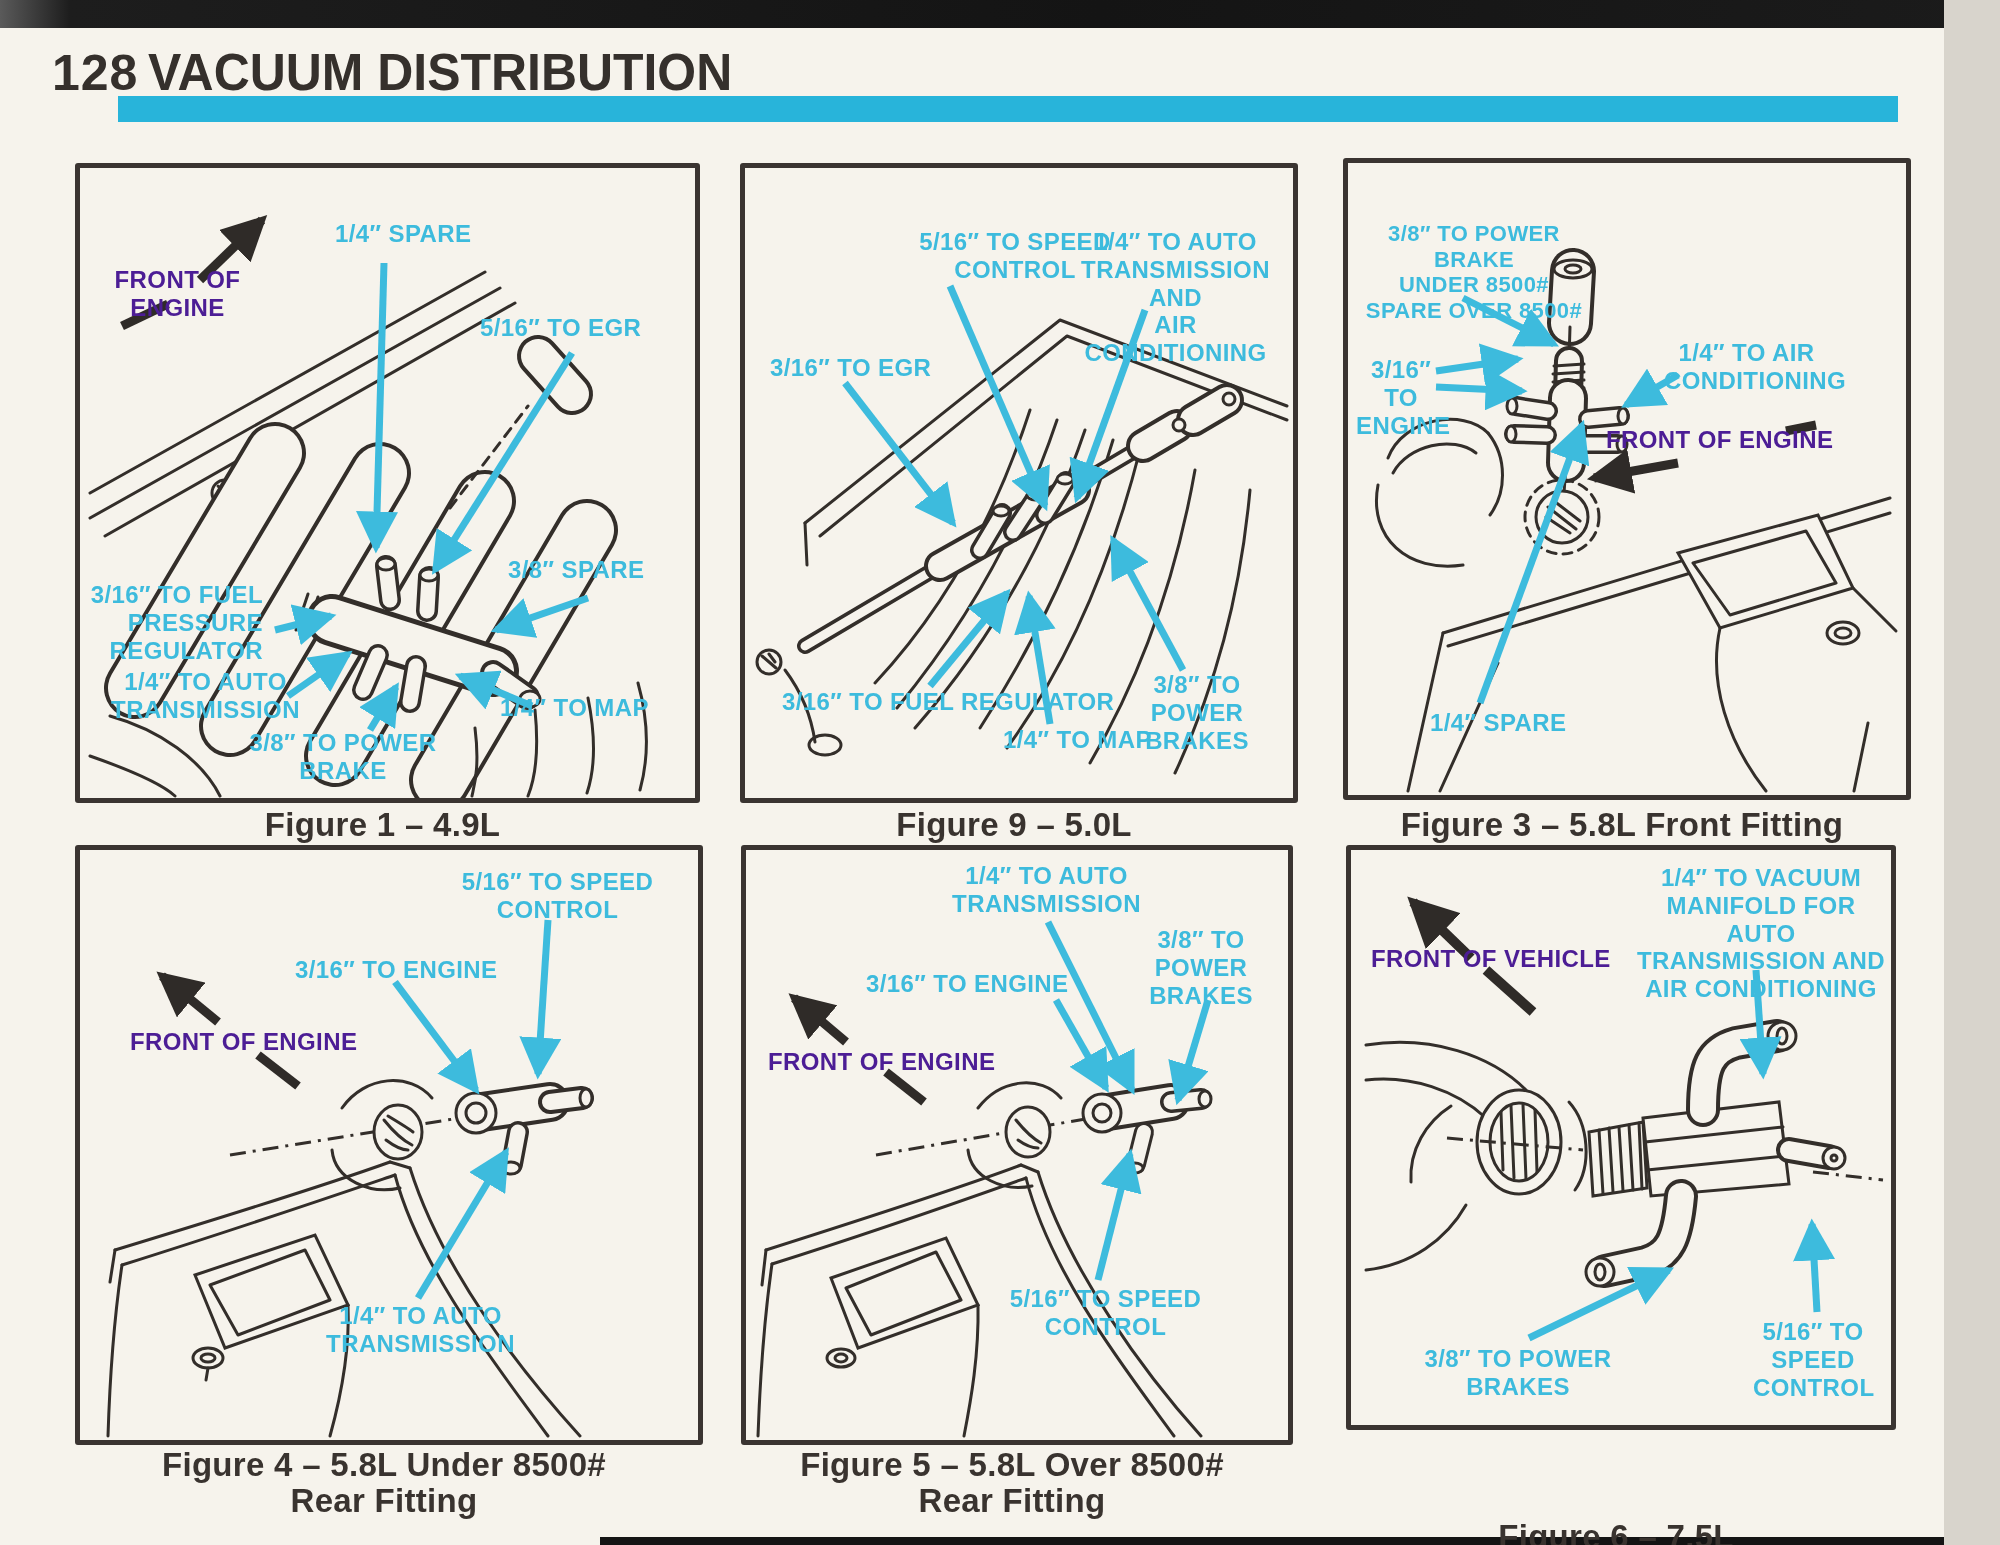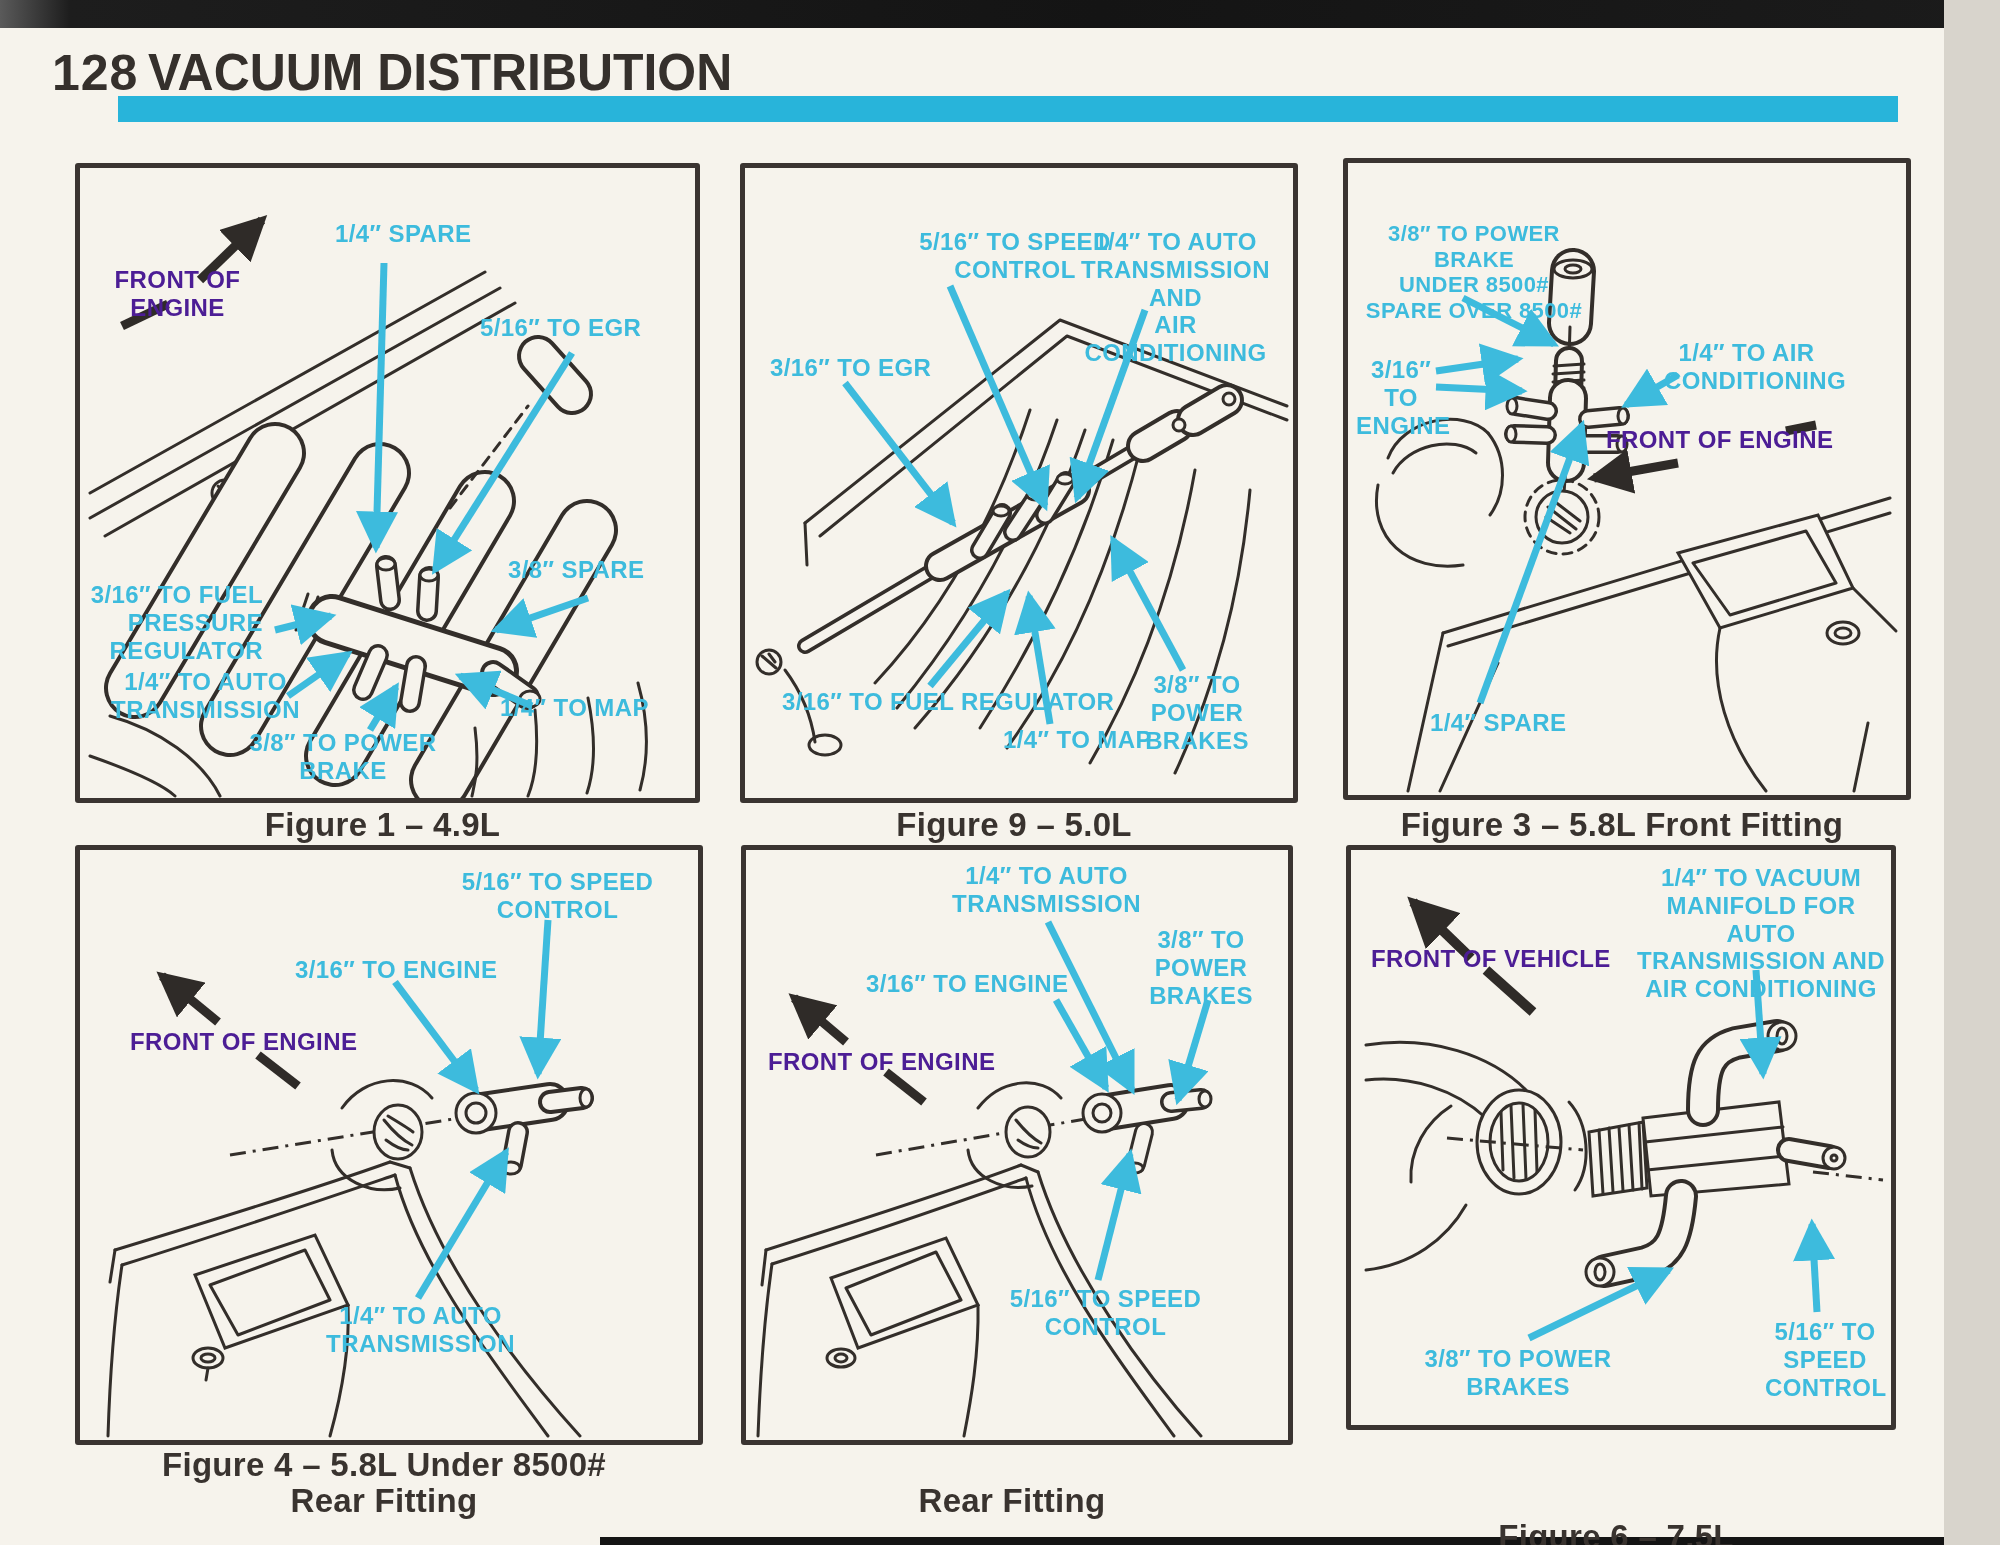--- a/index.html
+++ b/index.html
@@ -372,20 +372,21 @@
     </svg>
     <div class="lbl ta-c" style="left:198px;top:12px;width:205px;">1/4″ TO AUTO
 TRANSMISSION</div>
     <div class="lbl ta-c" style="left:370px;top:76px;width:170px;">3/8″ TO POWER
 BRAKES</div>
     <div class="lbl" style="left:120px;top:120px;">3/16″ TO ENGINE</div>
     <div class="lbl black" style="left:22px;top:198px;">FRONT OF ENGINE</div>
     <div class="lbl ta-c" style="left:252px;top:435px;width:215px;">5/16″ TO SPEED
 CONTROL</div>
   </div>
+  <div class="cap" style="left:741px;top:1446px;width:542px;">Figure 5 –  5.8L Over 8500#</div>
   <div class="cap" style="left:741px;top:1482px;width:542px;">Rear Fitting</div>
 
   <div class="panel" style="left:1346px;top:845px;width:540px;height:575px;">
     <svg viewBox="0 0 540 575">
       <defs>
         <marker id="c6" markerWidth="7" markerHeight="6" refX="5.2" refY="3" orient="auto" markerUnits="strokeWidth">
             <path d="M0,0 L6,3 L0,6 Z" fill="#3dbbdd"></path>
           </marker>
         <marker id="k6" markerWidth="5.5" markerHeight="5" refX="4.2" refY="2.5" orient="auto" markerUnits="strokeWidth">
             <path d="M0,0 L5,2.5 L0,5 Z" fill="#2f2b28"></path>
@@ -432,18 +433,18 @@
       <path class="ca" d="M178,488 L318,420" marker-end="url(#c6)"></path>
       <path class="ca" d="M466,462 L461,374" marker-end="url(#c6)"></path>
     </svg>
     <div class="lbl black" style="left:20px;top:95px;">FRONT OF VEHICLE</div>
     <div class="lbl ta-c" style="left:285px;top:14px;width:250px;">1/4″ TO VACUUM
 MANIFOLD FOR AUTO
 TRANSMISSION AND
 AIR CONDITIONING</div>
     <div class="lbl ta-c" style="left:72px;top:495px;width:190px;">3/8″ TO POWER
 BRAKES</div>
-    <div class="lbl ta-c" style="left:402px;top:468px;width:120px;margin-left:12px;">5/16″ TO
+    <div class="lbl ta-c" style="left:402px;top:468px;width:120px;">5/16″ TO
 SPEED
 CONTROL</div>
   </div>
   <div class="cap" style="left:1346px;top:1518px;width:540px;">Figure 6 –  7.5L</div>
 </div>
 
 </body></html>

